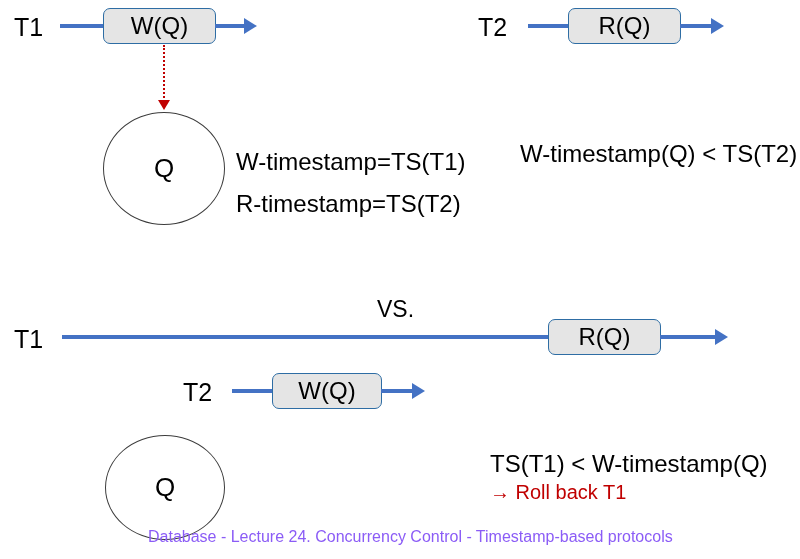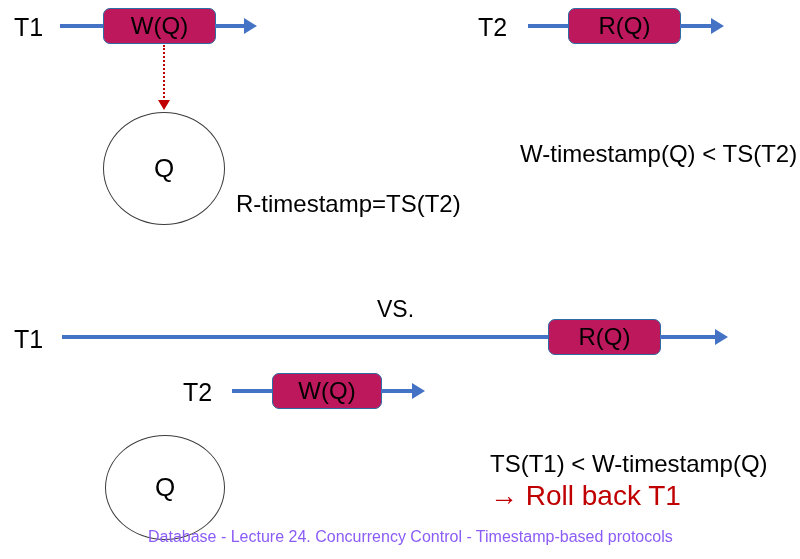--- a/index.html
+++ b/index.html
@@ -26,21 +26,21 @@
   .txn-label {
     font-size: 25px;
     line-height: 1;
     color: #000000;
     white-space: nowrap;
     font-family: "Liberation Sans", sans-serif;
   }
 
   .op-box {
     box-sizing: border-box;
-    background: #be185d;
+    background: #e5e5e5;
     border: 1.6px solid #2e6da4;
     border-radius: 7px;
     display: flex;
     align-items: center;
     justify-content: center;
     font-size: 24px;
     color: #000000;
     white-space: nowrap;
     font-family: "Liberation Sans", sans-serif;
   }
@@ -74,21 +74,21 @@
 
   .note {
     font-size: 24px;
     line-height: 1;
     color: #000000;
     white-space: nowrap;
     font-family: "Liberation Sans", sans-serif;
   }
 
   .note-red {
-    font-size: 28px;
+    font-size: 20px;
     line-height: 1;
     color: #c00000;
     white-space: nowrap;
     font-family: "Liberation Sans", sans-serif;
   }
 
   .vs-label {
     font-size: 23px;
     color: #000000;
     white-space: nowrap;
@@ -136,20 +136,21 @@
   <div class="abs op-box" style="left:568px; top:8px; width:113px; height:36px;">R(Q)</div>
 
   <div class="abs timeline" style="left:680px; top:24px; width:32px;"></div>
   <div class="abs arrow-head" style="left:711px; top:18px;"></div>
 
   <div class="abs dep-line" style="left:163px; top:45px; height:57px;"></div>
   <div class="abs dep-head" style="left:158px; top:100px;"></div>
 
   <div class="abs data-circle" style="left:103px; top:112px; width:122px; height:113px;">Q</div>
 
+  <div class="abs note" style="left:236px; top:150px;">W-timestamp=TS(T1)</div>
   <div class="abs note" style="left:236px; top:192px;">R-timestamp=TS(T2)</div>
 
   <div class="abs note" style="left:520px; top:142px;">W-timestamp(Q)  &lt;  TS(T2)</div>
 
   <div class="abs vs-label" style="left:377px; top:253px;margin-top:43px;">VS.</div>
 
   <div class="abs txn-label" style="left:14px; top:327px;">T1</div>
 
   <div class="abs timeline" style="left:62px; top:335px; width:487px;"></div>
 

